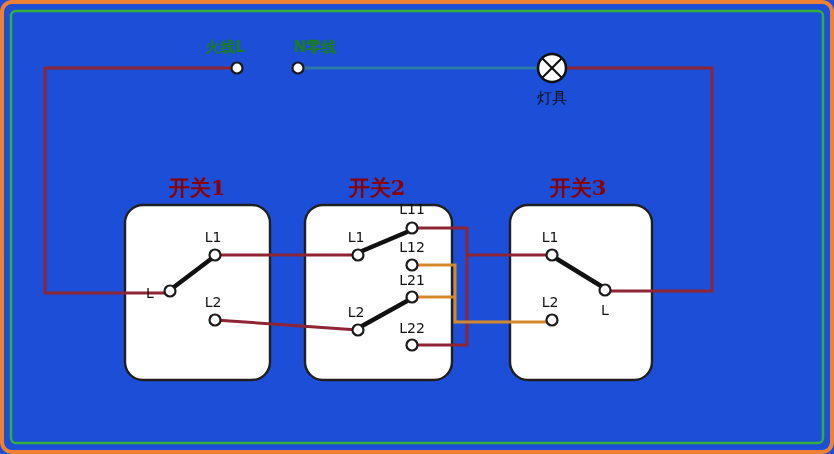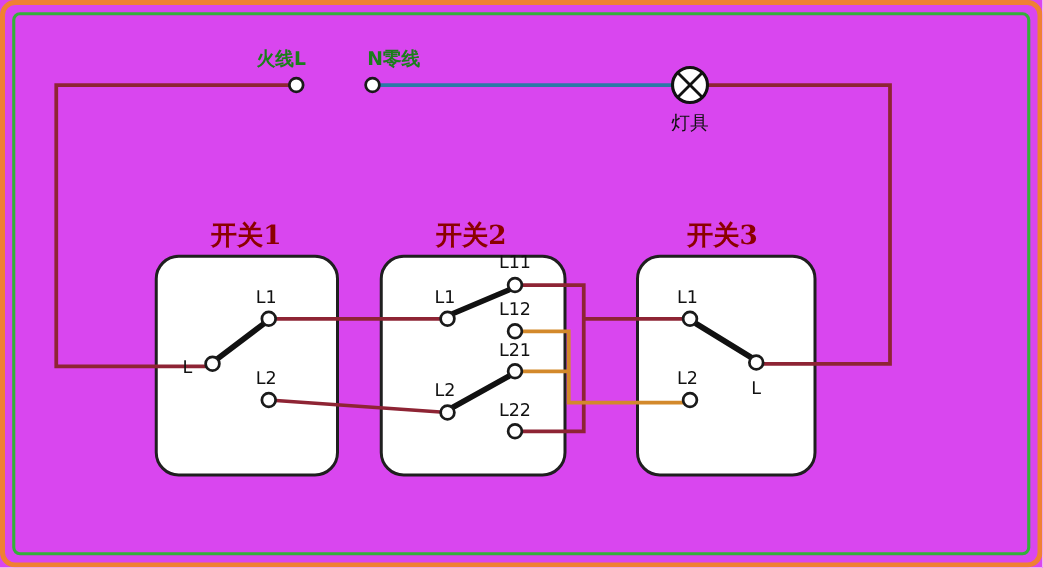--- a/index.html
+++ b/index.html
@@ -1,20 +1,20 @@
 <!DOCTYPE html>
 <html><head>
 <meta charset="utf-8">
 <style>
   html, body { margin: 0; padding: 0; background: #ffffff; }
   .canvas {
     position: relative;
     width: 834px;
     height: 454px;
-    background: #d946ef;
+    background: #1d4ed8;
     overflow: hidden;
   }
   svg { position: absolute; left: 0; top: 0; }
   text { font-family: "DejaVu Sans", "Liberation Sans", sans-serif; }
   .term-label  { font-size: 14px; fill: #111111; }
   .switch-title {
     font-size: 21px;
     font-weight: bold;
     font-family: "DejaVu Serif", "Liberation Serif", serif;
   }

